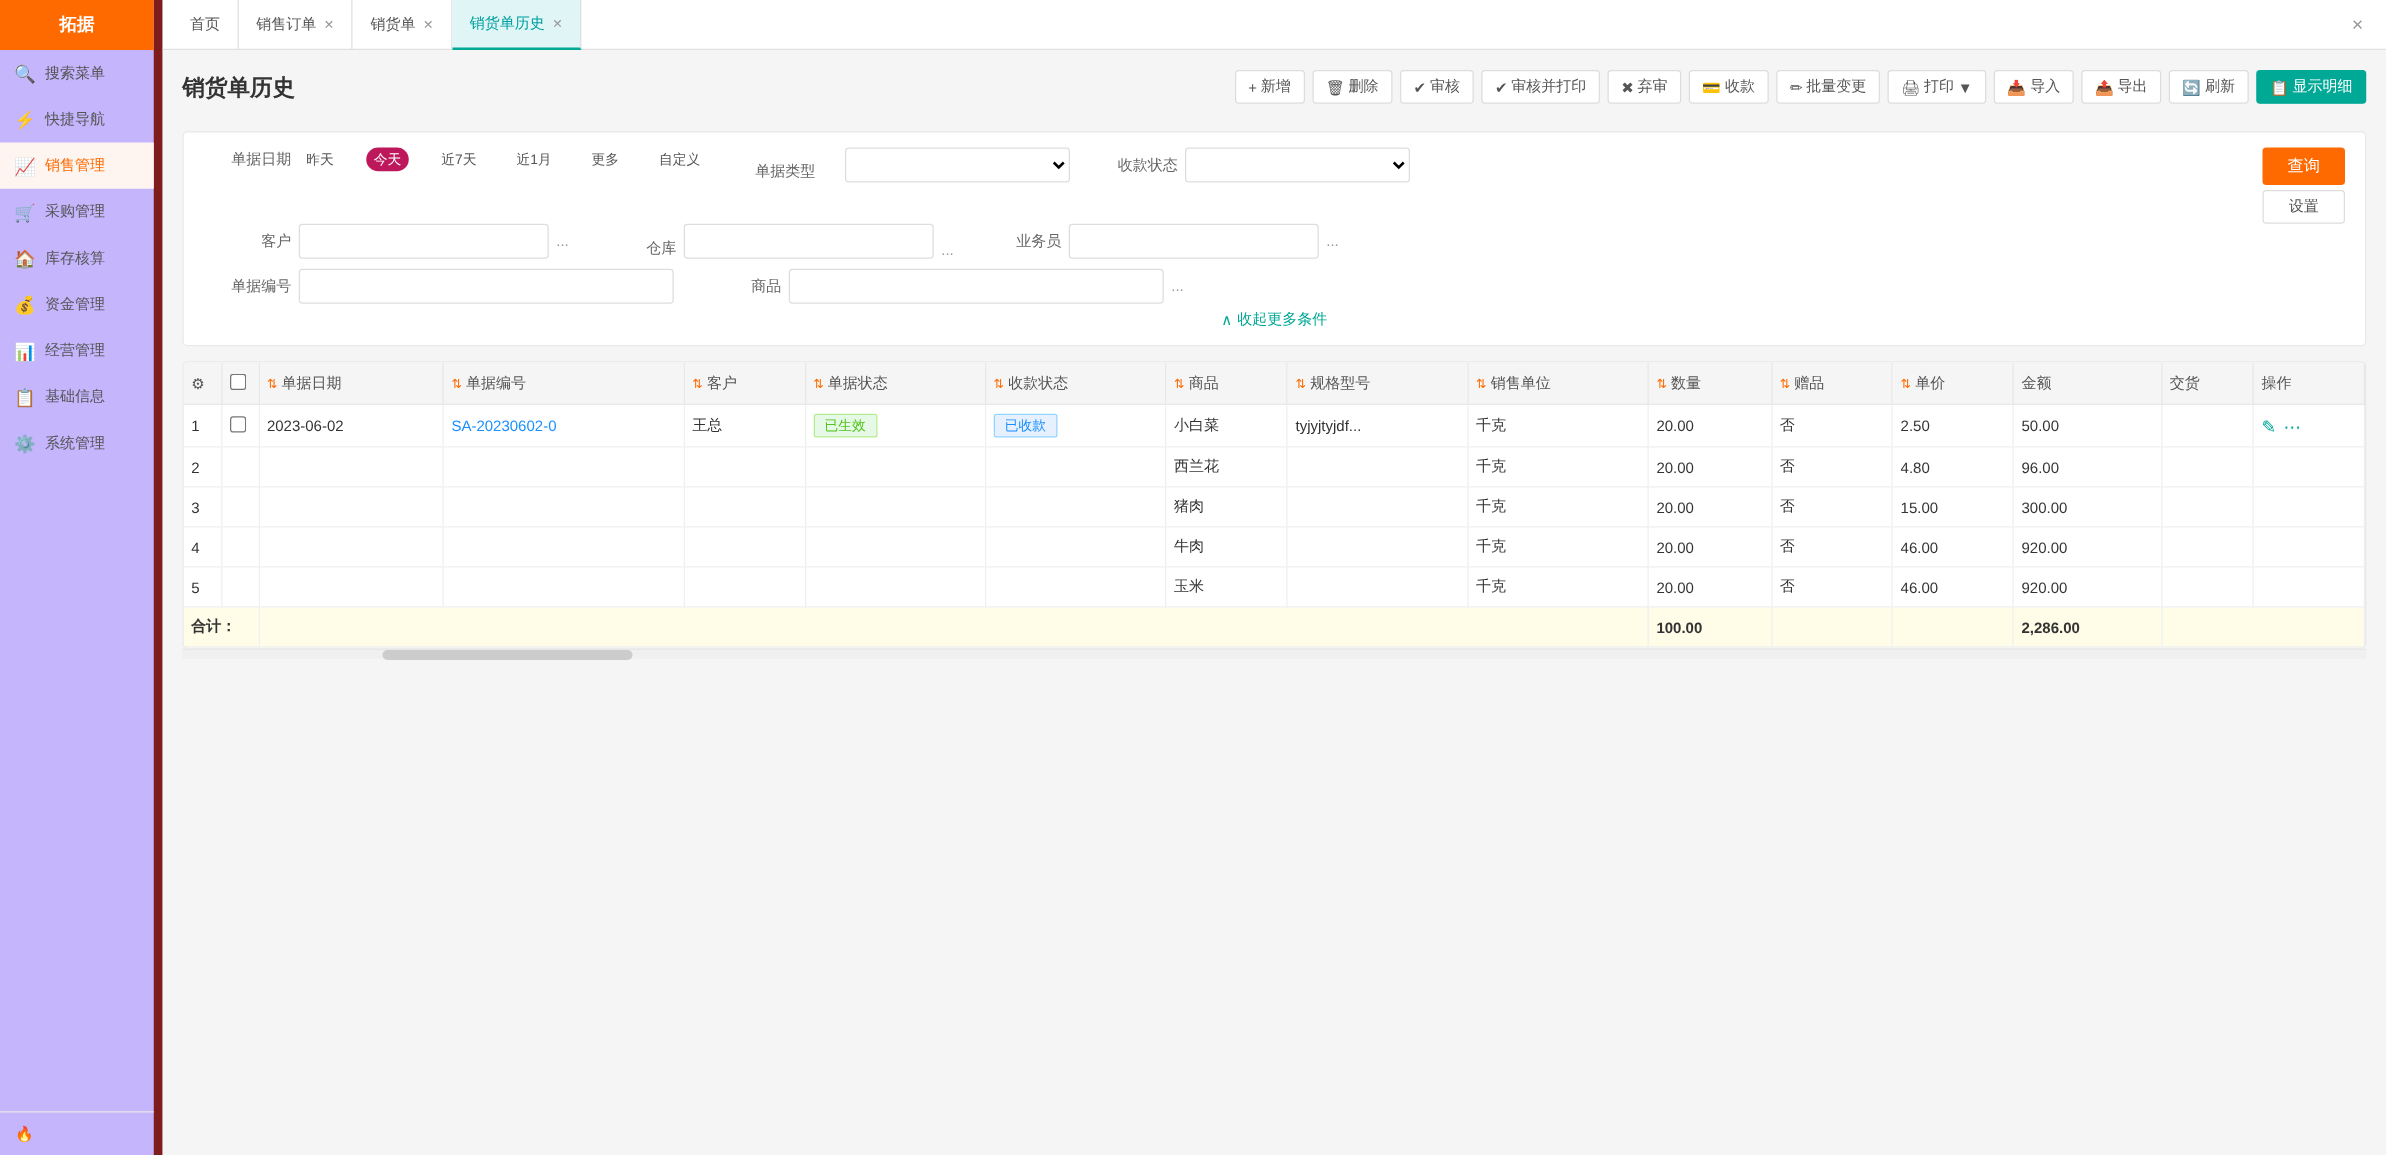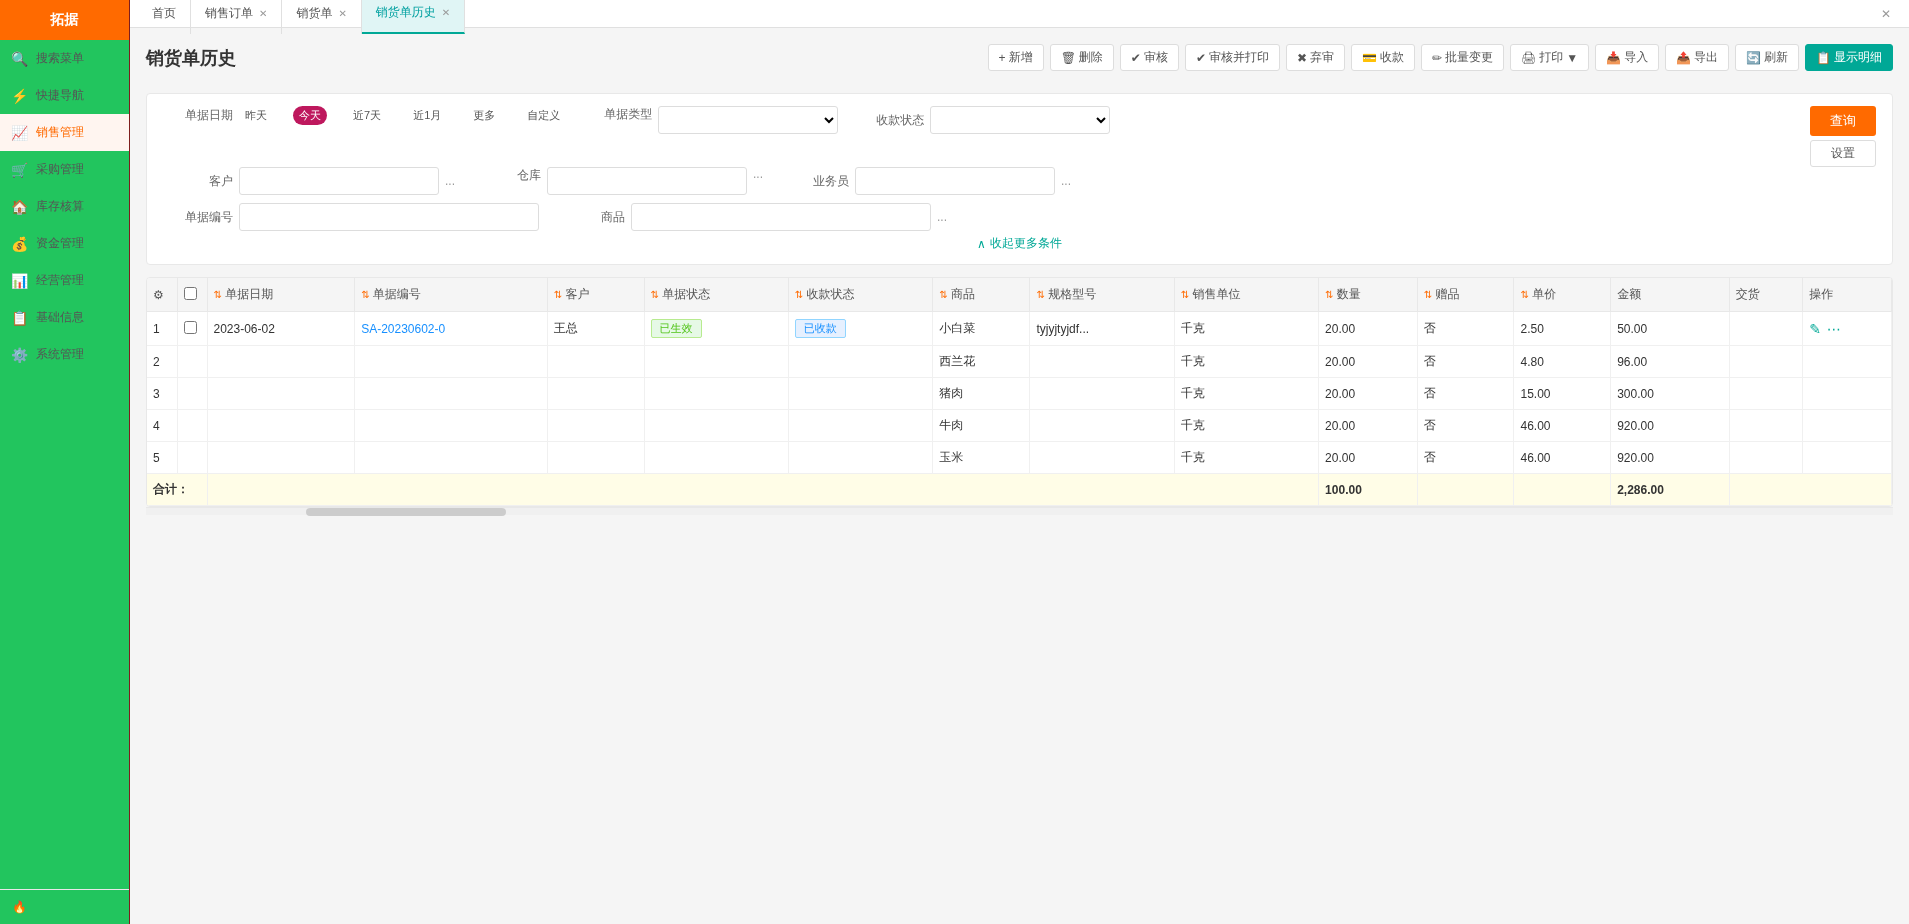--- a/index.html
+++ b/index.html
@@ -1,30 +1,30 @@
 <!DOCTYPE html>
 <html><head>
   <meta charset="utf-8">
   <style>
     * { margin: 0; padding: 0; box-sizing: border-box; }
     body { font-family: 'Microsoft YaHei', Arial, sans-serif; font-size: 12px; background: #f5f5f5; color: #333; display: flex; height: 924px; overflow: hidden; }
 
     
-    .sidebar { width: 130px; background: #22c55e; border-right: 1px solid #7f1d1d; display: flex; flex-direction: column; height: 100%; }
+    .sidebar { width: 130px; background: #c4b5fd; border-right: 7px solid #7f1d1d; display: flex; flex-direction: column; height: 100%; }
     .sidebar-logo { background: #ff6a00; height: 40px; display: flex; align-items: center; justify-content: center; color: #fff; font-size: 14px; font-weight: bold; }
     .sidebar-item { display: flex; align-items: center; padding: 10px 12px; cursor: pointer; color: #555; gap: 8px; }
     .sidebar-item.active { background: #fff5f0; color: #ff6a00; }
     .sidebar-icon { width: 16px; height: 16px; display: inline-flex; align-items: center; justify-content: center; font-size: 14px; }
     .sidebar-bottom { margin-top: auto; border-top: 1px solid #e8e8e8; }
 
     
     .main { flex: 1; display: flex; flex-direction: column; overflow: hidden; }
 
     
-    .tab-bar { background: #fff; border-bottom: 1px solid #e0e0e0; display: flex; align-items: center; height: 28px; padding: 0 8px; }
+    .tab-bar { background: #fff; border-bottom: 1px solid #e0e0e0; display: flex; align-items: center; height: 40px; padding: 0 8px; }
     .tab { display: flex; align-items: center; padding: 0 14px; height: 40px; cursor: pointer; color: #555; border-right: 1px solid #e0e0e0; font-size: 12px; gap: 6px; position: relative; }
     .tab.active { background: #e6f7f7; color: #00a0a0; border-bottom: 2px solid #00a0a0; }
     .tab-close { font-size: 10px; color: #999; cursor: pointer; }
     .tab-bar-end { margin-left: auto; }
 
     
     .content { flex: 1; overflow: auto; padding: 16px; background: #f5f5f5; }
 
     
     .page-title { font-size: 18px; font-weight: bold; color: #333; margin-bottom: 12px; }
@@ -213,21 +213,21 @@
           <span class="filter-label">单据日期</span>
           <div class="date-group">
             <span class="date-tag">昨天</span>
             <span class="date-tag active">今天</span>
             <span class="date-tag">近7天</span>
             <span class="date-tag">近1月</span>
             <span class="date-tag">更多</span>
             <span class="date-tag">自定义</span>
           </div>
         </div>
-        <div style="display:flex; align-items:flex-start; gap:6px;">
+        <div style="display:flex; align-items:flex-end; gap:24px;">
           <span class="filter-label">单据类型</span>
           <select class="filter-select" style="min-width:180px;">
             <option></option>
           </select>
         </div>
         <div style="display:flex; align-items:center; gap:6px;">
           <span class="filter-label">收款状态</span>
           <select class="filter-select" style="min-width:180px;">
             <option></option>
           </select>
@@ -238,21 +238,21 @@
         </div>
       </div>
 
 
       <div style="display:flex; align-items:center; gap:16px; margin-bottom:8px;">
         <div style="display:flex; align-items:center; gap:6px;">
           <span class="filter-label">客户</span>
           <input class="filter-input" style="min-width: 200px;">
           <span class="filter-ellipsis">...</span>
         </div>
-        <div style="display:flex; align-items:flex-start; gap:6px;">
+        <div style="display:flex; align-items:flex-end; gap:6px;">
           <span class="filter-label">仓库</span>
           <input class="filter-input" style="min-width: 200px;">
           <span class="filter-ellipsis">...</span>
         </div>
         <div style="display:flex; align-items:center; gap:6px;">
           <span class="filter-label">业务员</span>
           <input class="filter-input" style="min-width: 200px;">
           <span class="filter-ellipsis">...</span>
         </div>
       </div>

